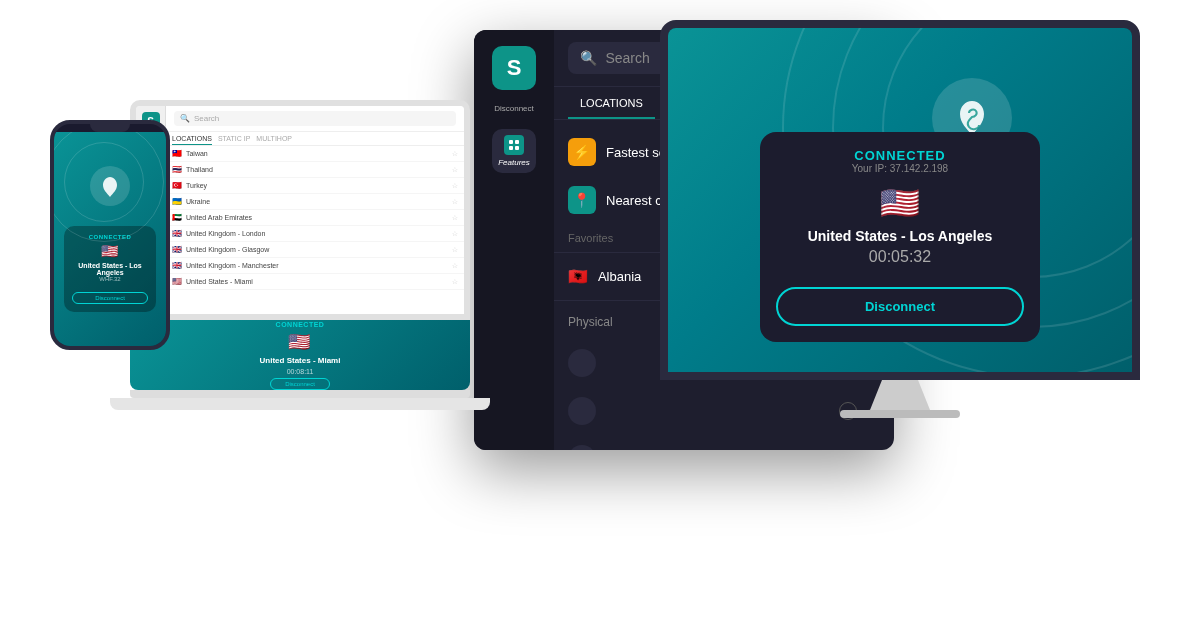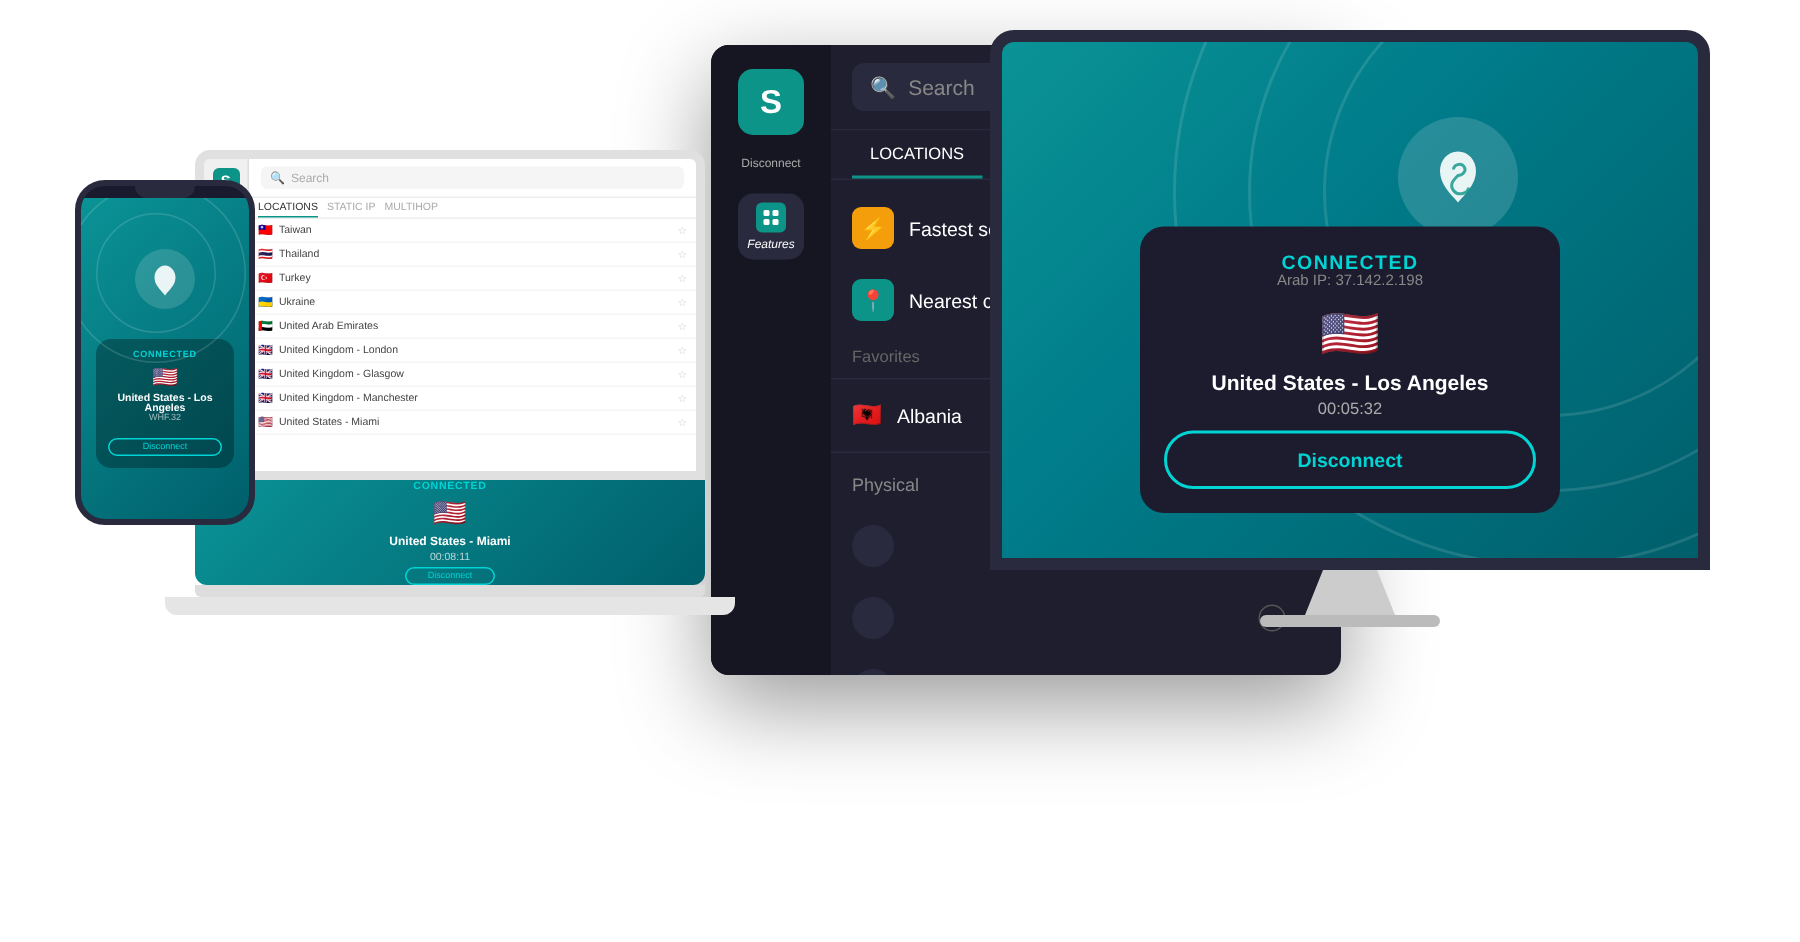--- a/index.html
+++ b/index.html
@@ -102,22 +102,22 @@
       margin-bottom: 6px;
     }
     .connected-location {
       color: white;
       font-size: 14px;
       font-weight: 600;
       margin-bottom: 4px;
     }
     .connected-time {
       color: #aaa;
-      font-size: 11px;
-      margin-bottom: 8px;
+      font-size: 16px;
+      margin-bottom: 21px;
     }
     .disconnect-btn {
       width: 100%;
       padding: 10px;
       background: transparent;
       border: 2px solid #00d4d4;
       border-radius: 24px;
       color: #00d4d4;
       font-size: 13px;
       font-weight: 700;
@@ -656,21 +656,21 @@
         <div class="surfshark-logo-large">
           <svg width="50" height="50" viewBox="0 0 50 50" fill="none">
             <path d="M25 8 C18 8 13 14 13 21 C13 30 20 36 25 42 C30 36 37 30 37 21 C37 14 32 8 25 8Z" fill="white" opacity="0.9"></path>
             <path d="M22 20 C22 17 27 15 29 18 C31 21 28 24 25 24 C22 27 19 30 22 34 C25 38 32 36 32 32" stroke="rgba(13,148,136,0.8)" stroke-width="2" fill="none"></path>
           </svg>
         </div>
 
         <div class="connected-card">
           <div class="connected-label">CONNECTED</div>
           <div class="connected-ip">
-            <span>Arab IP:</span> <span>37.142.2.198</span>
+            <span>Your IP:</span> <span>37.142.2.198</span>
           </div>
           <div class="connected-flag">🇺🇸</div>
           <div class="connected-location">United States - Los Angeles</div>
           <div class="connected-time">00:05:32</div>
           <button class="disconnect-btn">Disconnect</button>
         </div>
       </div>
     </div>
     <div class="monitor-stand"></div>
     <div class="monitor-base"></div>

